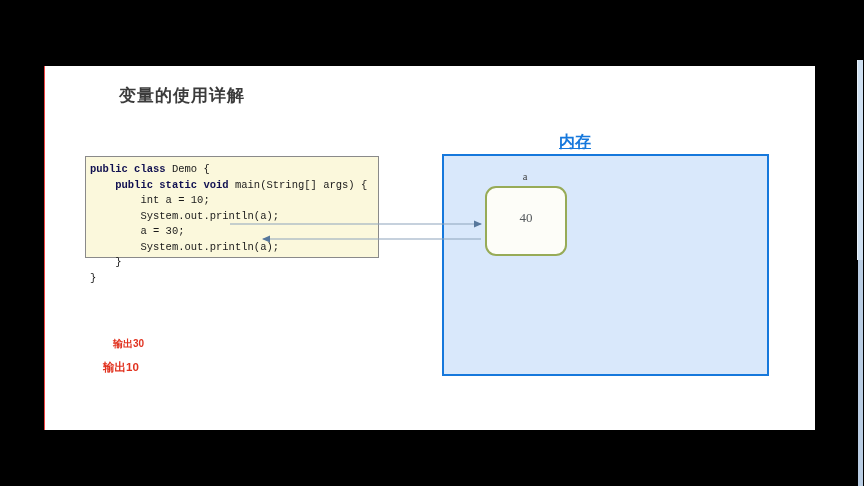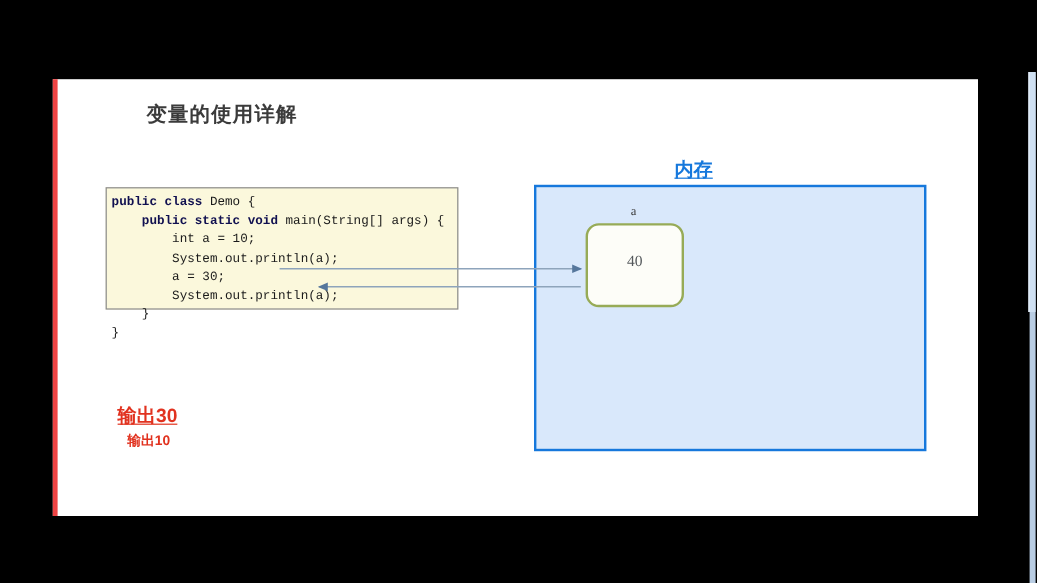--- a/index.html
+++ b/index.html
@@ -20,21 +20,21 @@
     background: #000000;
   }
   
   #slide {
     position: absolute;
     left: 44px;
     top: 66px;
     width: 771px;
     height: 364px;
     background: #ffffff;
-    border-left: 4px solid #ef4444;
+    border-left: 1px solid #ef4444;
     box-sizing: border-box;
     overflow: hidden;
   }
   
   #slide-title {
     position: absolute;
     left: 74px;
     top: 18px;
     font-size: 17px;
     font-weight: bold;
@@ -65,21 +65,21 @@
     color: #101050;
   }
   
   .note {
     position: absolute;
     color: #e1321f;
     font-weight: bold;
     white-space: nowrap;
   }
   #note-out10 { left: 58px; top: 247px; font-size: 11.5px; margin-top: 47px; }
-  #note-out30 { left: 50px; top: 271px; font-size: 16px; text-decoration: underline; }
+  #note-out30 { left: 68px; top: 271px; font-size: 10px; }
   #note-summary { left: 58px; top: 296px; font-size: 11.5px; letter-spacing: 0.2px; }
   
   #memory-title {
     position: absolute;
     left: 470px;
     top: 66px;
     width: 120px;
     text-align: center;
     font-size: 16px;
     font-weight: bold;

